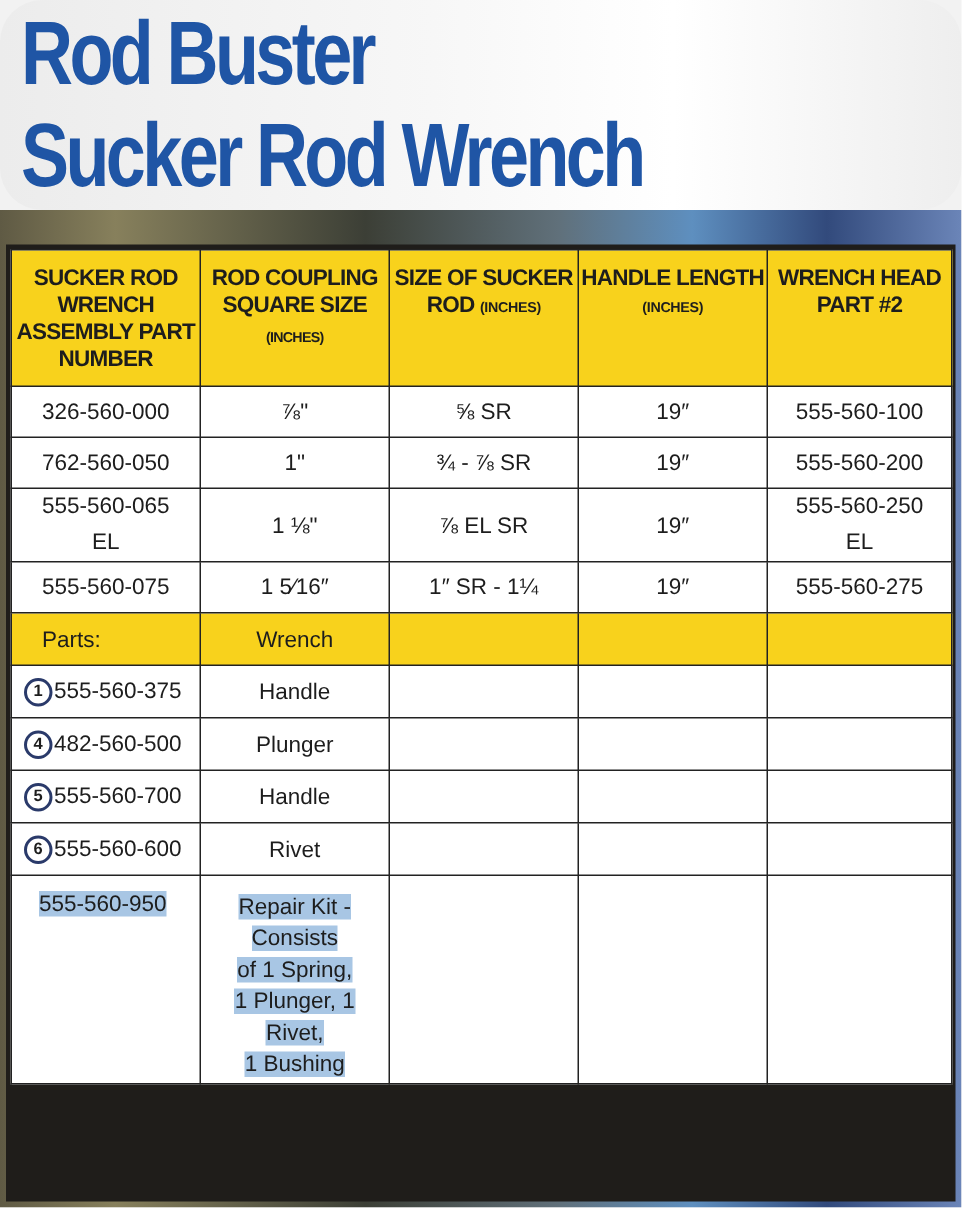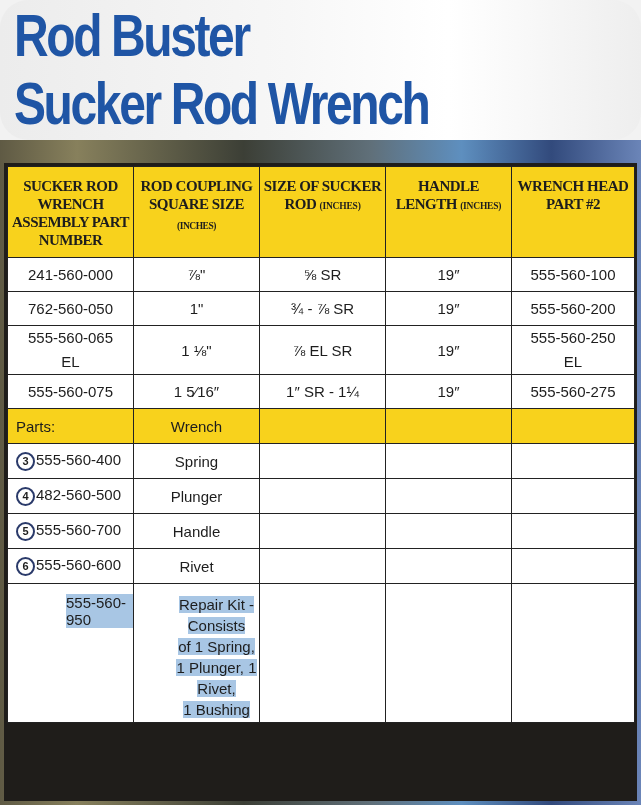--- a/index.html
+++ b/index.html
@@ -36,31 +36,31 @@
       border-collapse: collapse; width: 627px; table-layout: fixed;
       background: #ffffff;
     }
     td, th {
       border: 1.5px solid #222; padding: 0; text-align: center; vertical-align: middle;
       color: #1d1d1d; font-size: 15px;
     }
     thead th {
       background: #f8d21c; vertical-align: top; padding-top: 10px;
       font-weight: bold; font-size: 15px; line-height: 18px;
-      letter-spacing: -0.5px; text-transform: uppercase; font-family: Liberation Serif, serif;
+      letter-spacing: -0.5px; text-transform: uppercase;
     }
     .small-cap { font-size: 9.5px; letter-spacing: -0.2px; }
     .block-small { display: block; margin-top: 4px; font-size: 9.5px; }
     tr.head { height: 91px; }
     tr.r1 { height: 34px; }
     tr.r2 { height: 48px; }
     tr.parts-head td { background: #f8d21c; height: 34px; }
     tr.part td { height: 34px; }
-    tr.kit td { height: 138px; vertical-align: top; padding-left: 40px; }
-    .left { text-align: left; padding-left: 8px; }
+    tr.kit td { height: 138px; vertical-align: top; }
+    .left { text-align: left; padding-left: 20px; }
     .num-circle {
       display: inline-block; width: 15px; height: 15px; border: 2px solid #2a3a6a;
       border-radius: 50%; font-size: 11px; line-height: 15px; text-align: center;
       font-weight: bold; margin-right: 1px; vertical-align: middle; color: #1d1d1d;
       margin-left: -4px;
     }
     .hl { background: #a8c6e4; }
     .kit-pn { display: inline-block; margin-top: 10px; margin-left: 18px; }
     .kit-desc { display: inline-block; margin-top: 10px; line-height: 21px; }
     .kit-desc span { display: inline; margin-top: 46px; }
@@ -101,21 +101,21 @@
           <span>HANDLE LENGTH</span>
           <span class="small-cap">(INCHES)</span>
         </th>
         <th>
           <span>WRENCH HEAD PART #2</span>
         </th>
       </tr>
     </thead>
     <tbody>
       <tr class="r1">
-        <td>241-560-000</td>
+        <td>326-560-000</td>
         <td>⅞"</td>
         <td>⅝ SR</td>
         <td>19″</td>
         <td>555-560-100</td>
       </tr>
       <tr class="r1">
         <td>762-560-050</td>
         <td>1"</td>
         <td>¾ - ⅞ SR</td>
         <td>19″</td>
@@ -139,23 +139,23 @@
       <tr class="parts-head">
         <td class="left">Parts:</td>
         <td>Wrench</td>
         <td></td>
         <td></td>
         <td></td>
       </tr>
 
       <tr class="part">
         <td>
-          <span class="num-circle">3</span><span>555-560-400</span>
-        </td>
-        <td>Spring</td>
+          <span class="num-circle">1</span><span>555-560-375</span>
+        </td>
+        <td>Handle</td>
         <td></td>
         <td></td>
         <td></td>
       </tr>
       <tr class="part">
         <td>
           <span class="num-circle">4</span><span>482-560-500</span>
         </td>
         <td>Plunger</td>
         <td></td>

